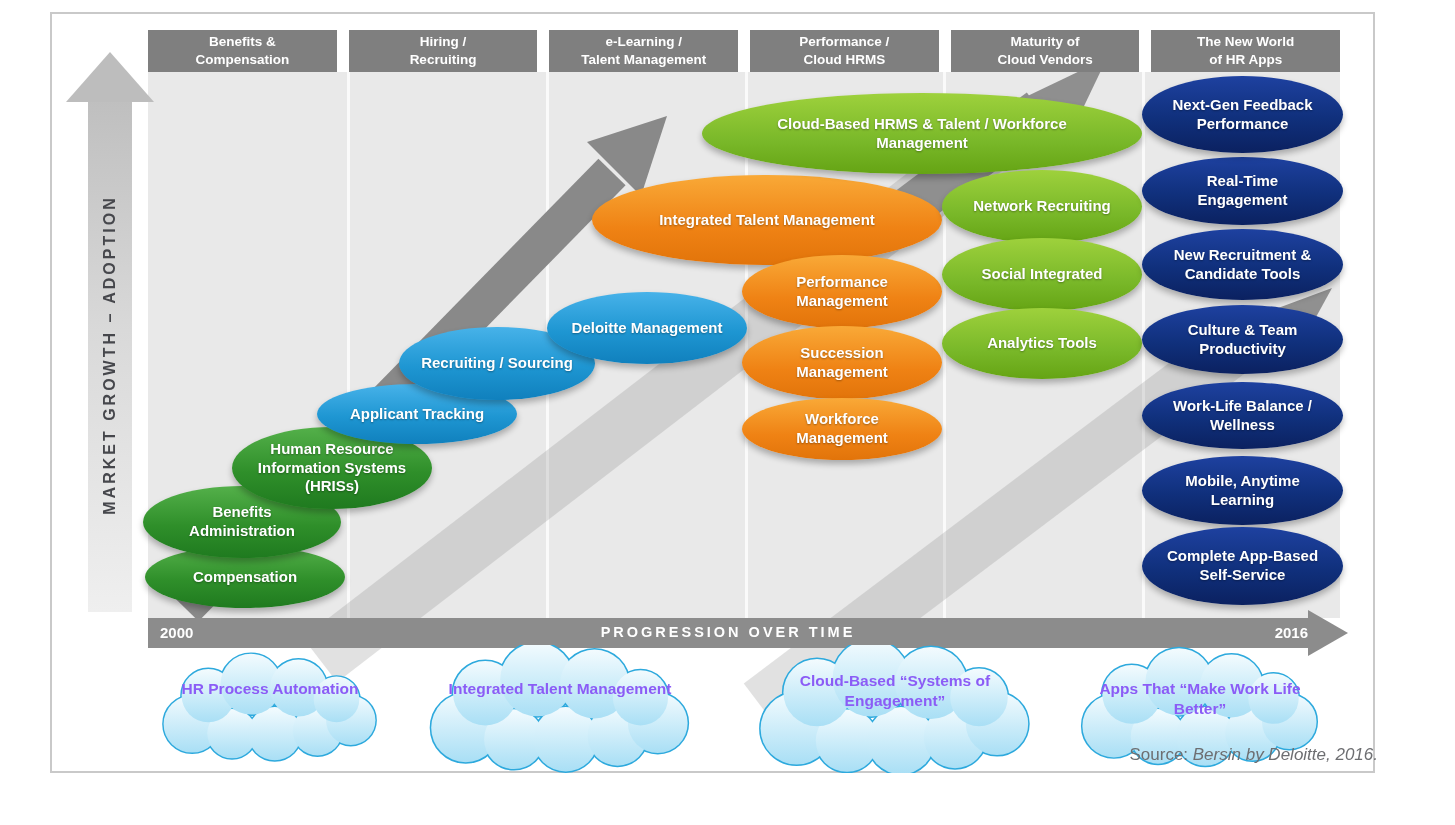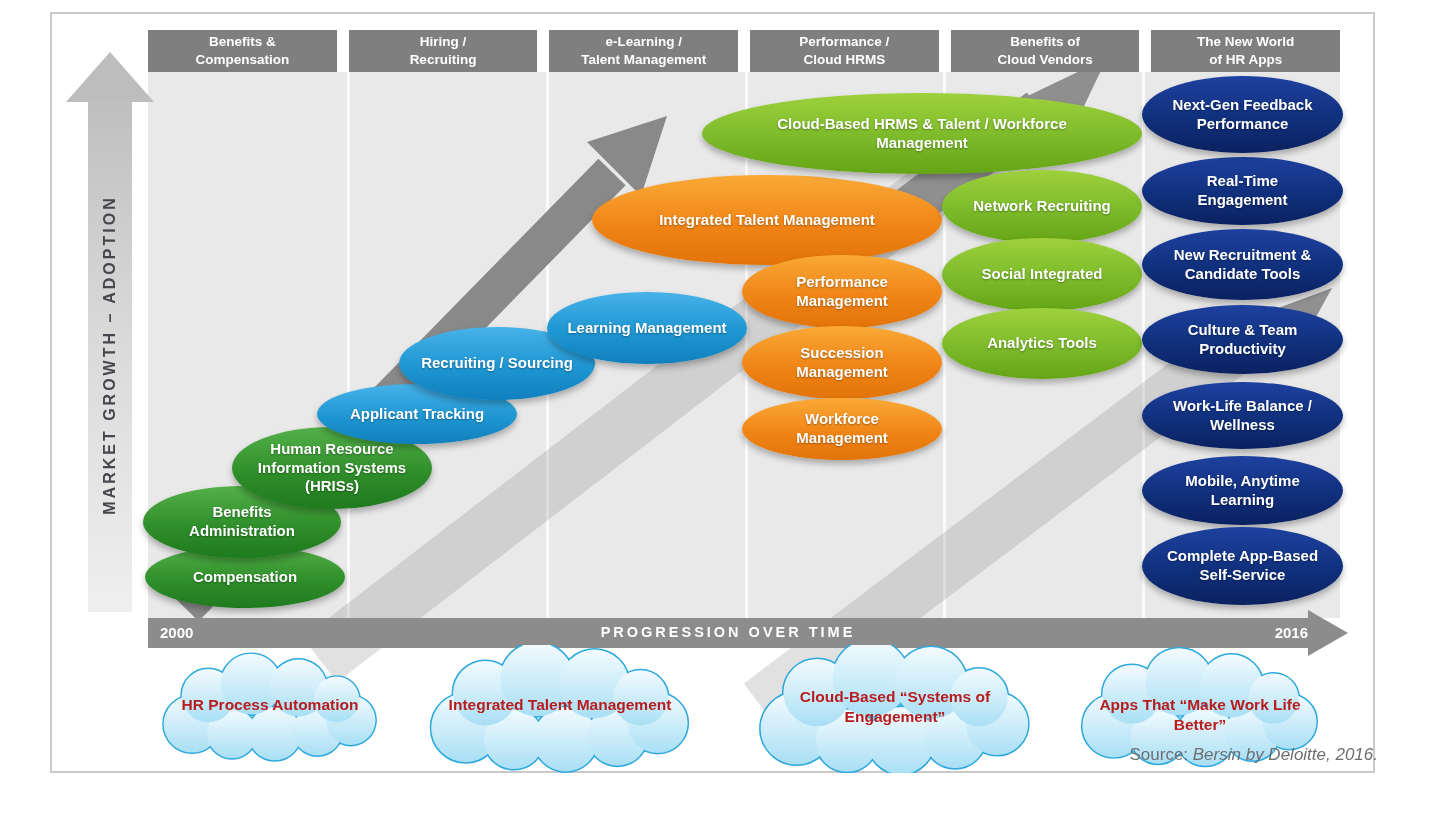--- a/index.html
+++ b/index.html
@@ -58,21 +58,21 @@
   
   .tbar{position:absolute;left:148px;top:618px;width:1160px;height:30px;background:#8c8c8c;}
   .thead{position:absolute;left:1308px;top:610px;width:0;height:0;
          border-top:23px solid transparent;border-bottom:23px solid transparent;
          border-left:40px solid #8c8c8c;}
   .tstart{position:absolute;left:160px;top:624px;color:#fff;font-weight:bold;font-size:15px;}
   .tend{position:absolute;left:1240px;top:624px;width:68px;text-align:right;color:#fff;font-weight:bold;font-size:15px;}
   .tlabel{position:absolute;left:148px;top:624px;width:1160px;text-align:center;color:#fff;
           font-weight:bold;font-size:14.5px;letter-spacing:3px;}
   
-  .cloudtxt{position:absolute;text-align:center;font-weight:bold;font-size:15.5px;color:#b91c1c;line-height:1.3;margin-top:16px;}
+  .cloudtxt{position:absolute;text-align:center;font-weight:bold;font-size:15.5px;color:#8b5cf6;line-height:1.3;}
   .c1{left:170px;top:679px;width:200px;}
   .c2{left:425px;top:679px;width:270px;}
   .c3{left:765px;top:671px;width:260px;}
   .c4{left:1085px;top:679px;width:230px;}
   
   .source{position:absolute;left:900px;top:745px;width:478px;text-align:right;
           color:#6d6e71;font-size:17px;}
   .source .cite{font-style:italic;}
 </style>
 </head>
@@ -110,21 +110,21 @@
     </div>
     <div class="hdr">
       <span>e-Learning /</span>
       <span>Talent Management</span>
     </div>
     <div class="hdr">
       <span>Performance /</span>
       <span>Cloud HRMS</span>
     </div>
     <div class="hdr">
-      <span>Benefits of</span>
+      <span>Maturity of</span>
       <span>Cloud Vendors</span>
     </div>
     <div class="hdr">
       <span>The New World</span>
       <span>of HR Apps</span>
     </div>
   </div>
 
   <div class="vshaft"></div>
   <div class="vhead"></div>
@@ -139,21 +139,21 @@
   <div class="el g e3">
       <span>Human Resource Information Systems (HRISs)</span>
     </div>
   <div class="el b e4">
       <span>Applicant Tracking</span>
     </div>
   <div class="el b e5">
       <span>Recruiting / Sourcing</span>
     </div>
   <div class="el b e6">
-      <span>Learning Management</span>
+      <span>Deloitte Management</span>
     </div>
   <div class="el o e7">
       <span>Integrated Talent Management</span>
     </div>
   <div class="el o e8">
       <span>Performance Management</span>
     </div>
   <div class="el o e9">
       <span>Succession Management</span>
     </div>

